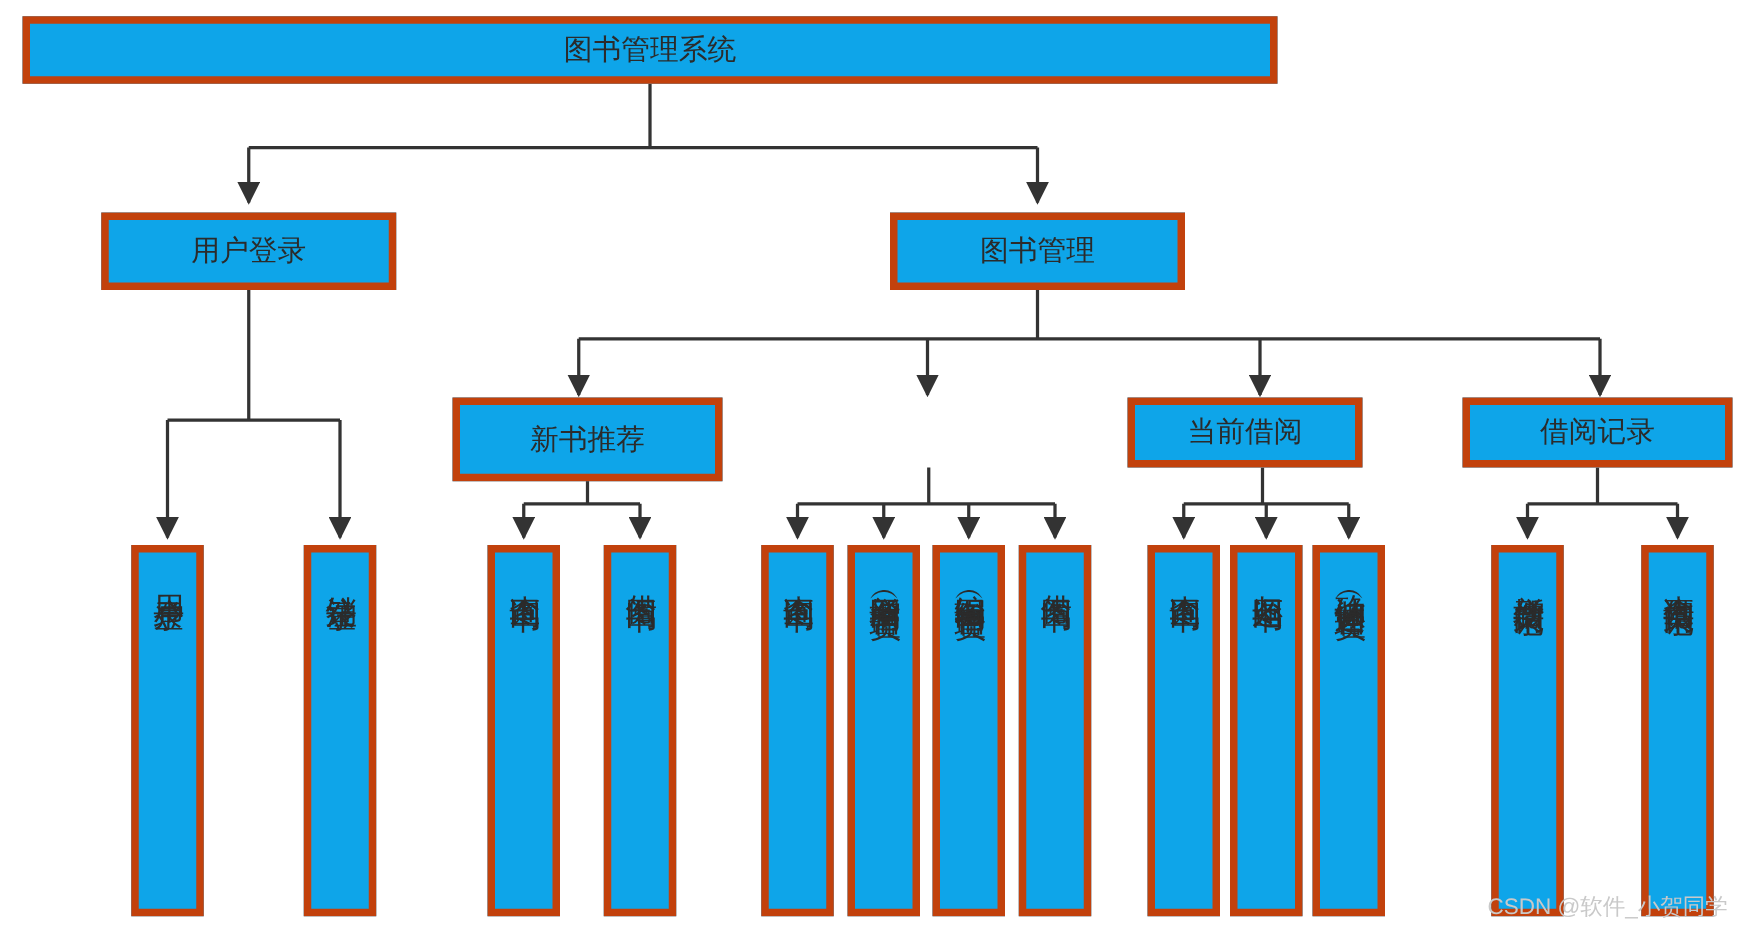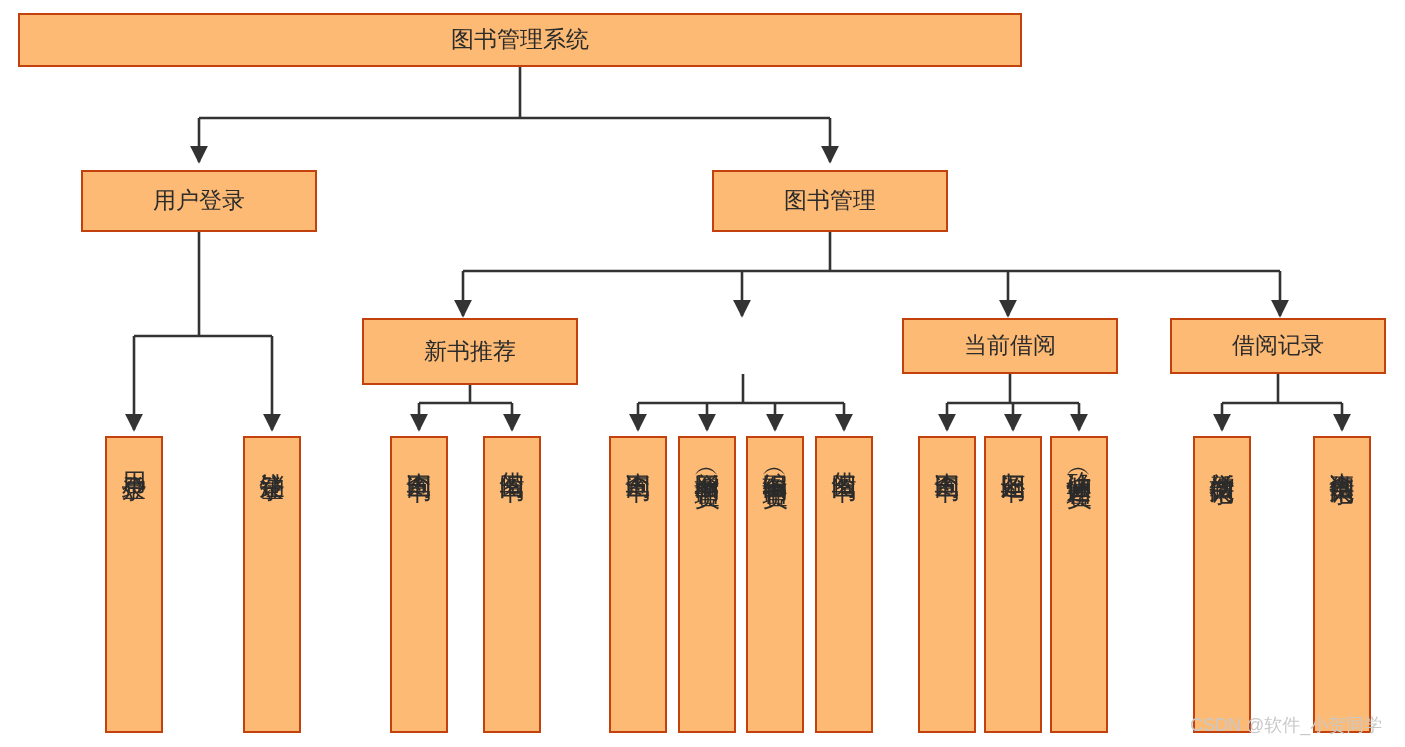--- a/index.html
+++ b/index.html
@@ -19,22 +19,22 @@
   #connectors {
     position: absolute;
     left: 0;
     top: 0;
     width: 1405px;
     height: 747px;
   }
   .node {
     position: absolute;
     box-sizing: border-box;
-    background: #fdba74;
-    border: 2px solid #c2410c;
+    background: #0ea5e9;
+    border: 6px solid #c2410c;
     display: flex;
     align-items: center;
     justify-content: center;
     z-index: 2;
   }
   .node-label {
     color: #2b2b2b;
     text-align: center;
     line-height: 1.18;
     white-space: nowrap;
@@ -137,21 +137,21 @@
 
   <div class="node h-node" style="left:712px; top:170px; width:236px; height:62px;">
     <span class="node-label">图书管理</span>
   </div>
 
   <div class="node h-node" style="left:362px; top:318px; width:216px; height:67px;">
     <span class="node-label">新书推荐</span>
   </div>
 
 
-  <div class="node h-node" style="left:902px; top:318px; width:216px; height:56px;">
+  <div class="node h-node" style="left:902px; top:318px; width:188px; height:56px;">
     <span class="node-label">当前借阅</span>
   </div>
 
   <div class="node h-node" style="left:1170px; top:318px; width:216px; height:56px;">
     <span class="node-label">借阅记录</span>
   </div>
 
   <div class="node leaf" style="left:105px; top:436px; width:58px; height:297px;">
     <span class="node-label">用户登录</span>
   </div>

